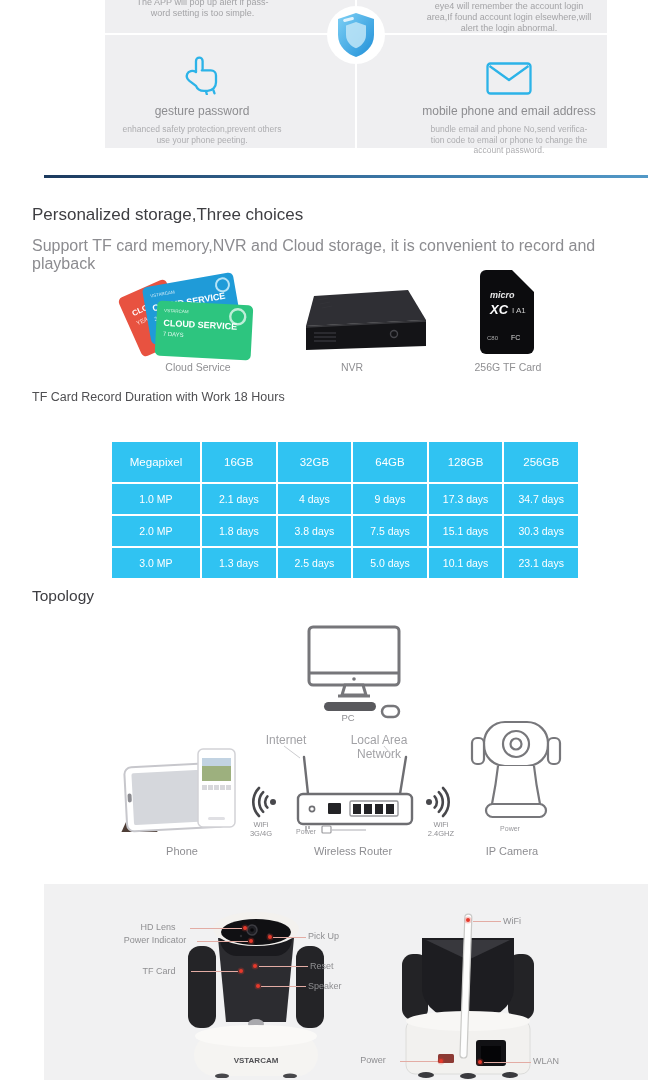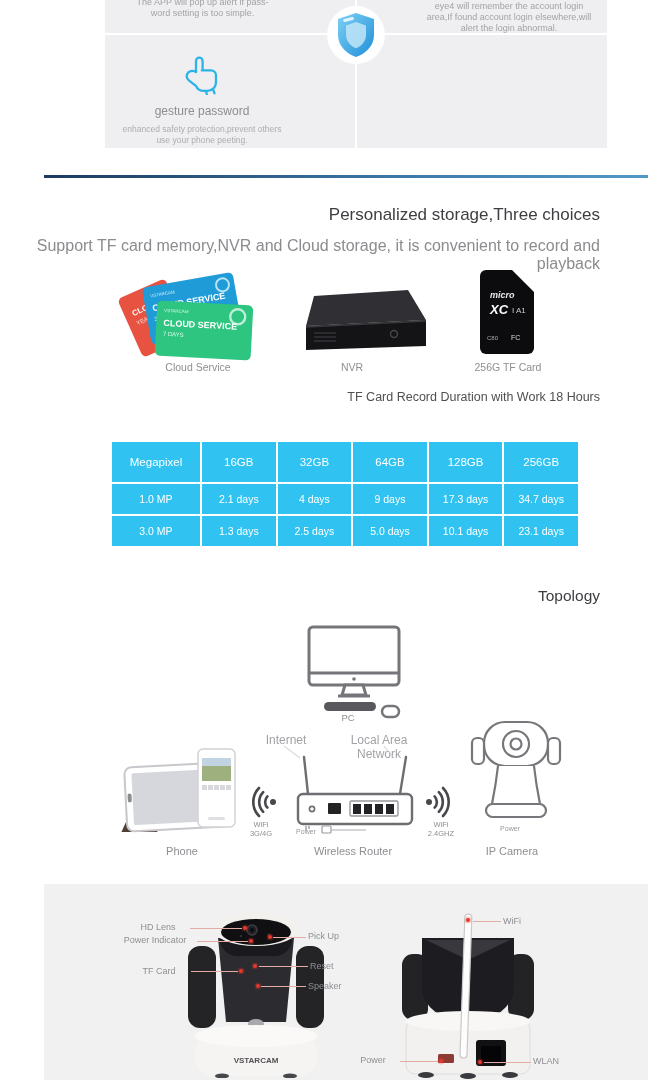--- a/index.html
+++ b/index.html
@@ -16,21 +16,21 @@
   .shield-wrap{left:295px;top:6px;width:58px;height:58px;background:#fff;border-radius:50%;display:flex;align-items:center;justify-content:center;}
   .feat{text-align:center;}
   .feat-l{left:75px;top:55px;width:190px;}
   .feat-r{left:382px;top:55px;width:190px;}
   .feat-icon{height:40px;display:flex;align-items:flex-end;justify-content:center;}
   .feat-title{font-size:12px;color:#8d8d90;margin-top:9px;}
   .feat-desc{font-size:8.5px;color:#adadb0;line-height:10.5px;margin-top:6px;}
   
   .divider{left:12px;top:175px;width:624px;height:3px;background:linear-gradient(90deg,#1c3a5e,#3d7bab 60%,#549bc9);}
   
-  .h-center{left:0;width:568px;text-align:right;}
+  .h-center{left:0;width:568px;text-align:left;}
   .storage-title{top:205px;font-size:17px;color:#3e3e42;}
   .storage-sub{top:237px;font-size:16px;color:#8c8c90;}
   .prod-label{top:361px;font-size:10.5px;color:#8f8f92;width:140px;text-align:center;}
   
   .tbl-title{top:390px;font-size:12.5px;color:#4f4f52;}
   .tbl-note{top:412px;font-size:9.5px;color:#9a9a9d;}
   table.dur{position:absolute;left:78px;top:440px;width:470px;border-collapse:separate;border-spacing:2px;table-layout:fixed;}
   table.dur td{background:#30c3f2;color:#fff;text-align:center;vertical-align:middle;}
   table.dur tr.hrow td{height:38px;font-size:11.5px;}
   table.dur tr.drow td{height:28px;font-size:10.5px;}
@@ -93,20 +93,34 @@
         </g>
       </svg>
     </div>
     <div class="feat-title">gesture password</div>
     <div class="feat-desc">
       <div>enhanced safety protection,prevent others</div>
       <div>use your phone peeting.</div>
     </div>
   </div>
 
+  <div class="abs feat feat-r">
+    <div class="feat-icon">
+      <svg width="46" height="33" viewBox="0 0 46 33">
+        <rect x="1.5" y="1.5" width="43" height="30" rx="3" fill="none" stroke="#2cb3e8" stroke-width="2.3"></rect>
+        <path d="M3.5 4 L23 18 L42.5 4" fill="none" stroke="#2cb3e8" stroke-width="2.3" stroke-linejoin="round"></path>
+      </svg>
+    </div>
+    <div class="feat-title">mobile phone and email address</div>
+    <div class="feat-desc">
+      <div>bundle email and phone No,send verifica-</div>
+      <div>tion code to email or phone to change the</div>
+      <div>account password.</div>
+    </div>
+  </div>
 
   <div class="abs divider"></div>
 
   <div class="abs h-center storage-title">Personalized storage,Three choices</div>
   <div class="abs h-center storage-sub">Support TF card memory,NVR and Cloud storage, it is convenient to record and playback</div>
 
   <svg class="abs" style="left:82px;top:258px" width="150" height="105" viewBox="0 0 150 105">
     <g transform="rotate(-24 40 60)">
       <rect x="14" y="28" width="52" height="64" rx="5" fill="#e85240"></rect>
       <text x="22" y="50" font-size="8" font-weight="bold" fill="#ffffff">CLOUD</text>
@@ -180,20 +194,28 @@
     </tr>
     <tr class="drow">
       <td>1.0 MP</td>
       <td>2.1 days</td>
       <td>4 days</td>
       <td>9 days</td>
       <td>17.3 days</td>
       <td>34.7 days</td>
     </tr>
     <tr class="drow">
+      <td>2.0 MP</td>
+      <td>1.8 days</td>
+      <td>3.8 days</td>
+      <td>7.5 days</td>
+      <td>15.1 days</td>
+      <td>30.3 days</td>
+    </tr>
+    <tr class="drow">
       <td>3.0 MP</td>
       <td>1.3 days</td>
       <td>2.5 days</td>
       <td>5.0 days</td>
       <td>10.1 days</td>
       <td>23.1 days</td>
     </tr>
   </tbody>
     </table>
 

